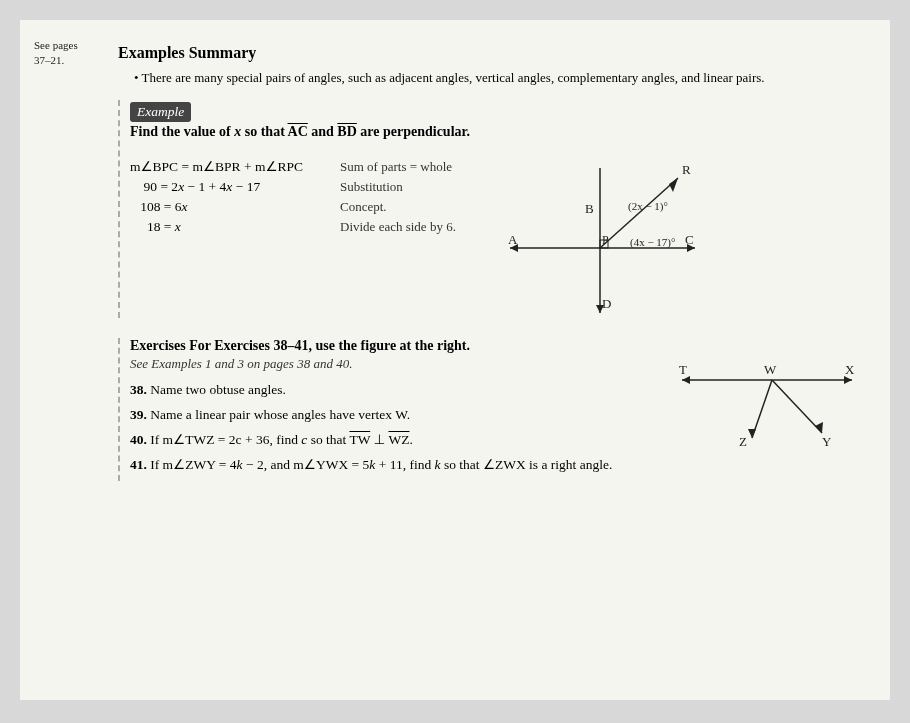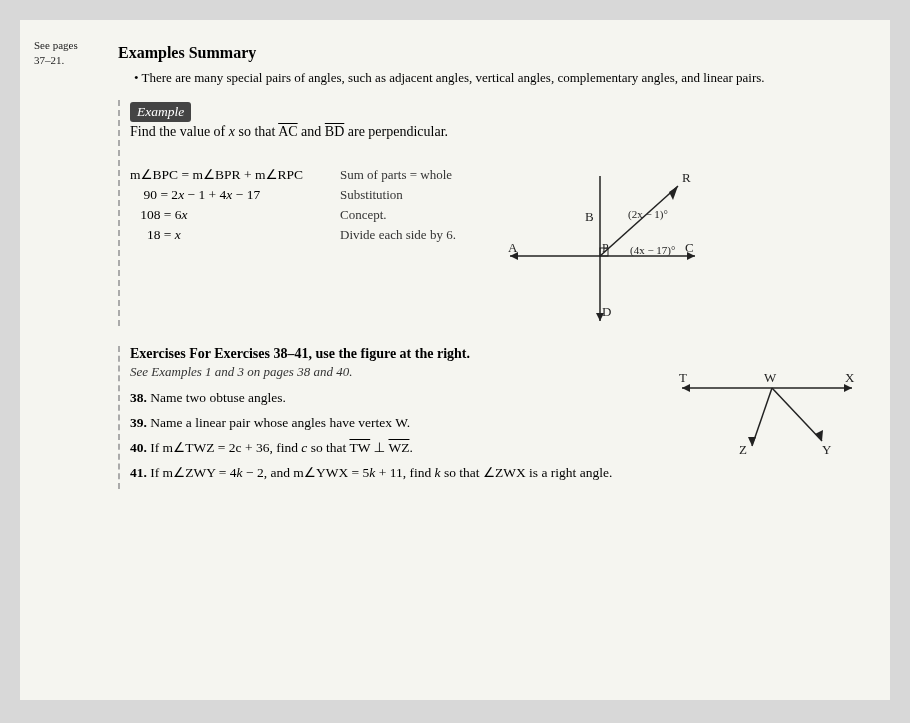--- a/index.html
+++ b/index.html
@@ -60,22 +60,22 @@
       white-space: nowrap;
       flex-shrink: 0;
       height: fit-content;
       margin-top: 2px;
     }
     .example-content {
       flex: 1;
     }
     .example-title {
       font-size: 14px;
-      font-weight: normal;
-      margin-bottom: 24px;
+      font-weight: bold;
+      margin-bottom: 16px;
       line-height: 1.4;
     }
     .overline {
       text-decoration: overline;
     }
     .example-steps {
       display: flex;
       flex-direction: row;
       gap: 44px;
     }

